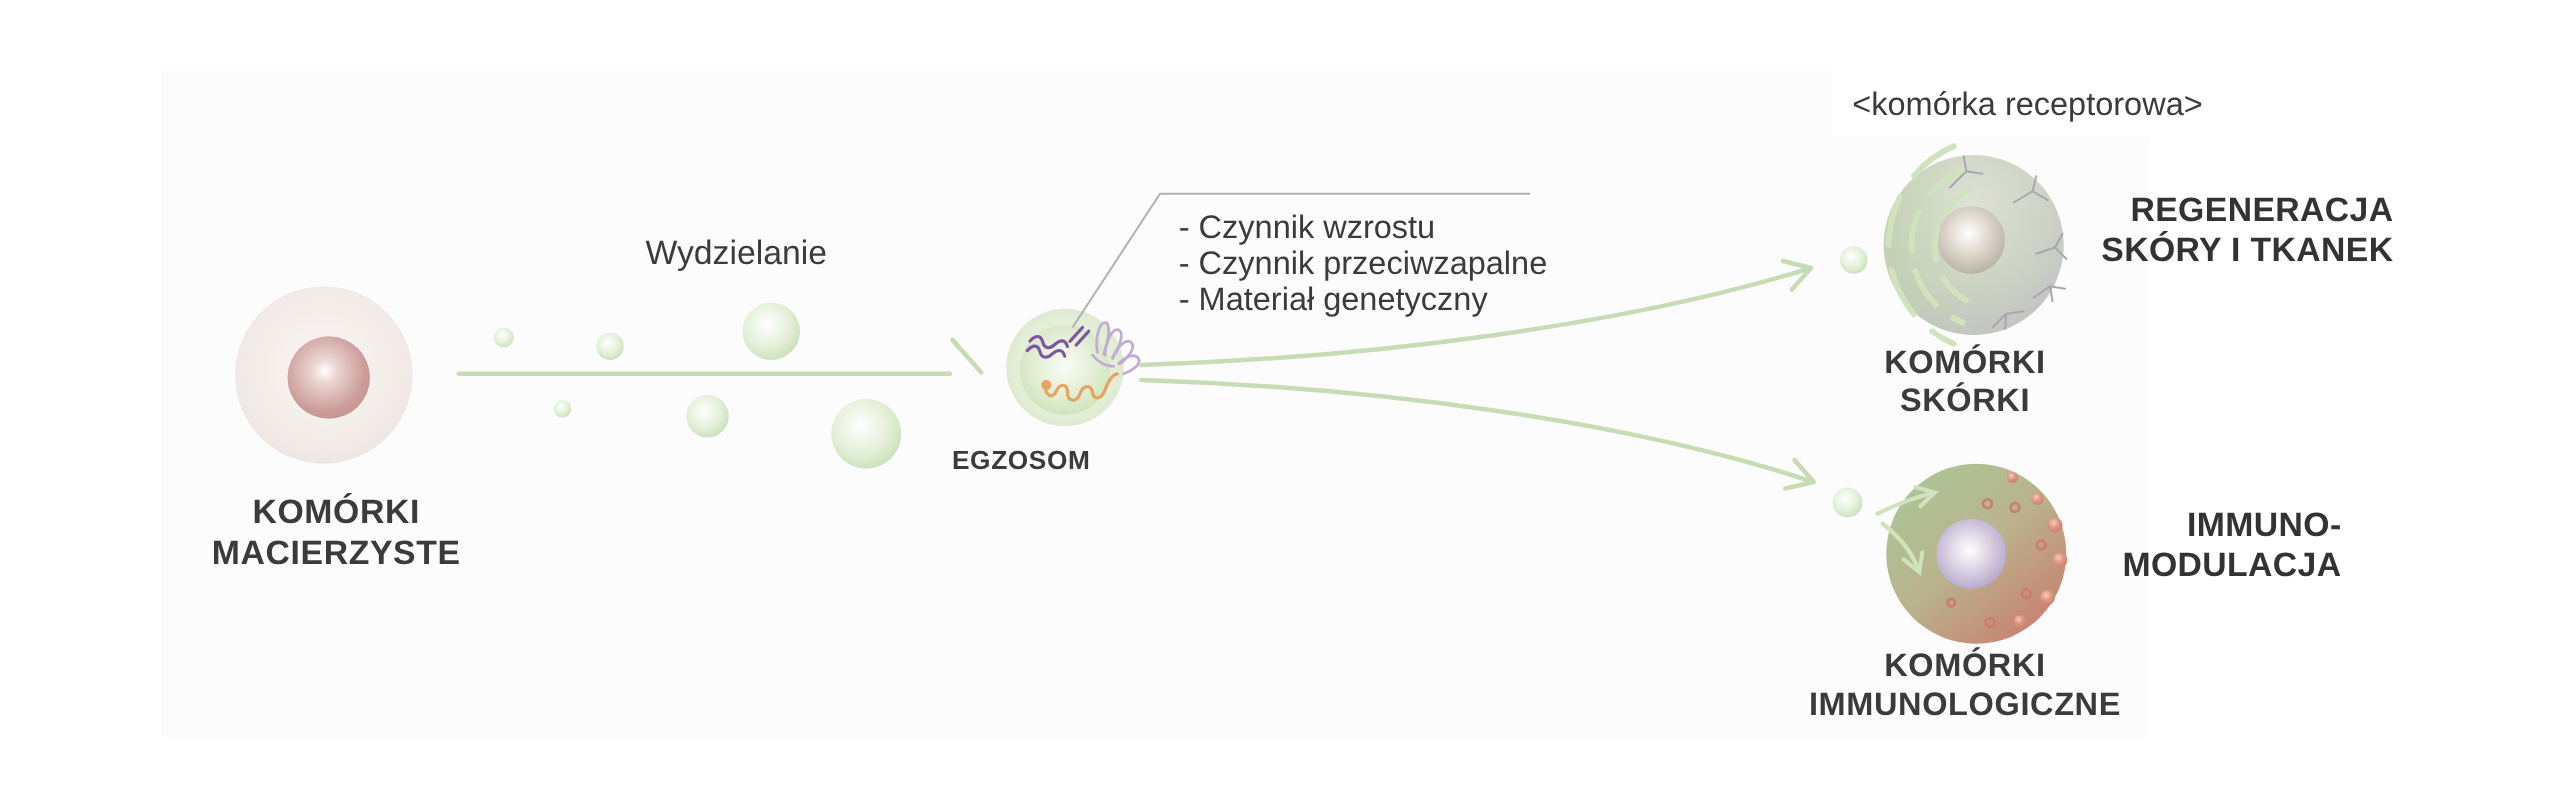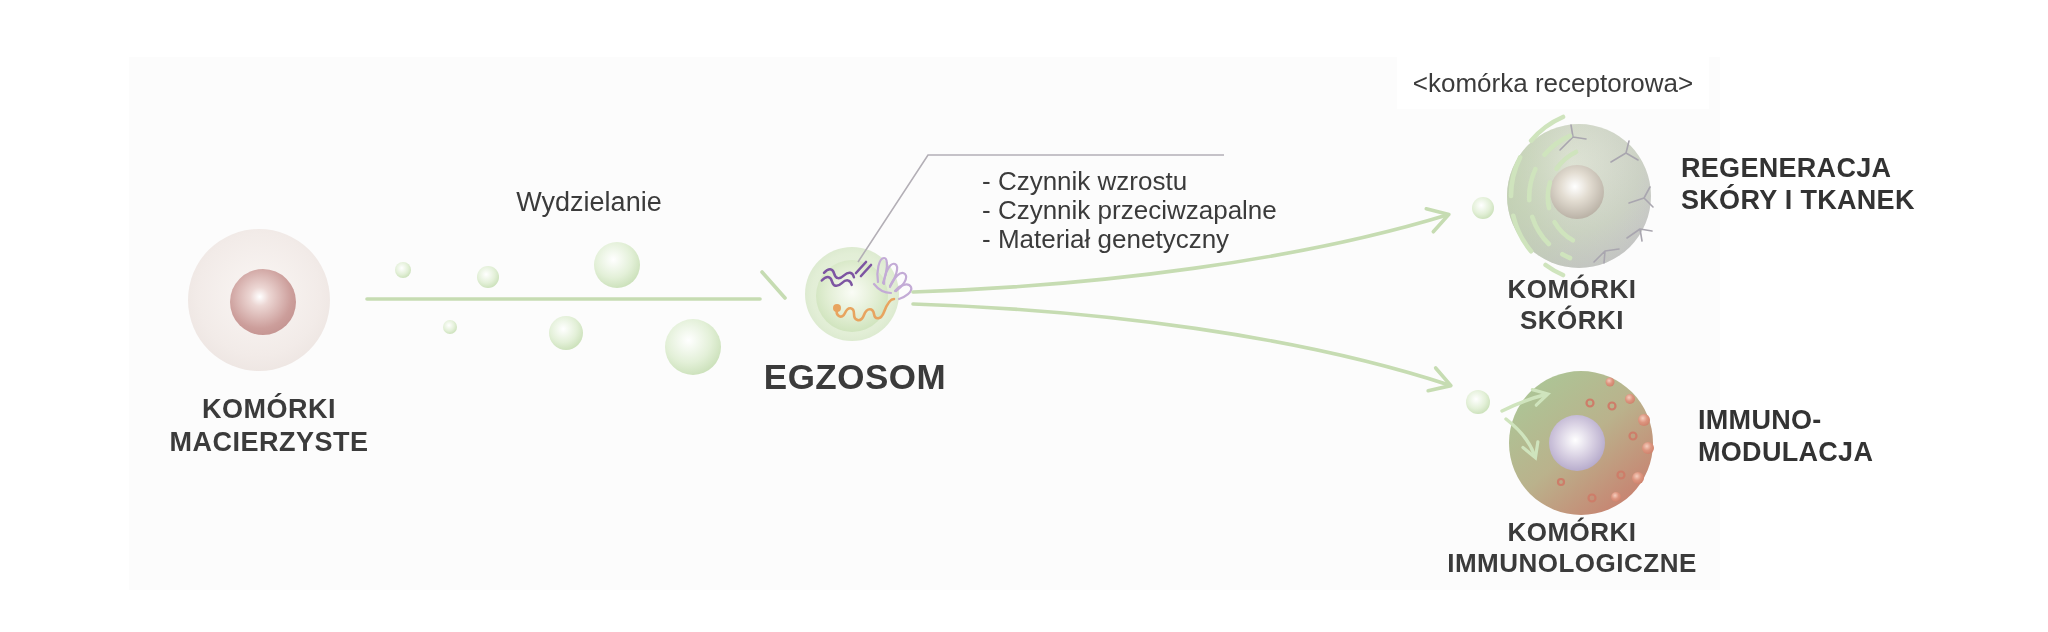--- a/index.html
+++ b/index.html
@@ -5,31 +5,31 @@
   html,body{margin:0;padding:0;background:var(--background,#fff);}
   .canvas{
     position:relative;width:2048px;height:632px;
     background:var(--background,#fff);
     font-family:"Liberation Sans",sans-serif;
     overflow:hidden;
   }
   .canvas > svg{position:absolute;left:0;top:0;}
   .lbl{
     position:absolute;color:var(--text,#3b3b3b);
-    white-space:pre-line;line-height:1.22;
+    white-space:pre-line;line-height:1.22;text-align:right;
   }
   .center{transform:translateX(-50%);text-align:center;}
   .caps{letter-spacing:.5px;font-weight:bold;}
   .bold{font-weight:bold;color:var(--heading-text,#333);letter-spacing:.3px;}
 
   #lbl-secretion{left:567px;top:186px;font-size:27px;margin-left:22px;}
   #lbl-stem{left:269px;top:393px;font-size:27px;line-height:33px;}
-  #lbl-exosome{left:855px;top:356px;font-size:35px;}
-  #callout{left:982px;top:167px;font-size:26px;line-height:29px;color:var(--text,#3b3b3b);position:absolute;}
-  #lbl-receptor{left:1553px;top:57px;font-size:26px;background:#fff;padding:11px 16px 9px;}
+  #lbl-exosome{left:817px;top:356px;font-size:21px;}
+  #callout{left:943px;top:167px;font-size:26px;line-height:29px;color:var(--text,#3b3b3b);position:absolute;}
+  #lbl-receptor{left:1622px;top:57px;font-size:26px;background:#fff;padding:11px 16px 9px;}
   #lbl-skin{left:1572px;top:274px;font-size:26px;line-height:31px;}
   #lbl-regen{left:1681px;top:152px;font-size:27px;line-height:32px;}
   #lbl-immuno{left:1698px;top:404px;font-size:27px;line-height:32px;}
   #lbl-immune{left:1572px;top:517px;font-size:26px;line-height:31px;}
 
   .g-stroke{stroke:var(--green-line,#c6dcb2);fill:none;stroke-linecap:round;stroke-linejoin:round;}
   .arc{stroke:var(--arc-green,#cfe4bd);fill:none;stroke-linecap:round;}
   .rna{stroke:var(--rna-purple,#7d55a2);fill:none;stroke-linecap:round;}
   .orange{stroke:var(--genetic-orange,#e8a45f);fill:none;stroke-linecap:round;}
   .glyco{stroke:var(--glyco-purple,#c3abd6);fill:none;stroke-linecap:round;}

